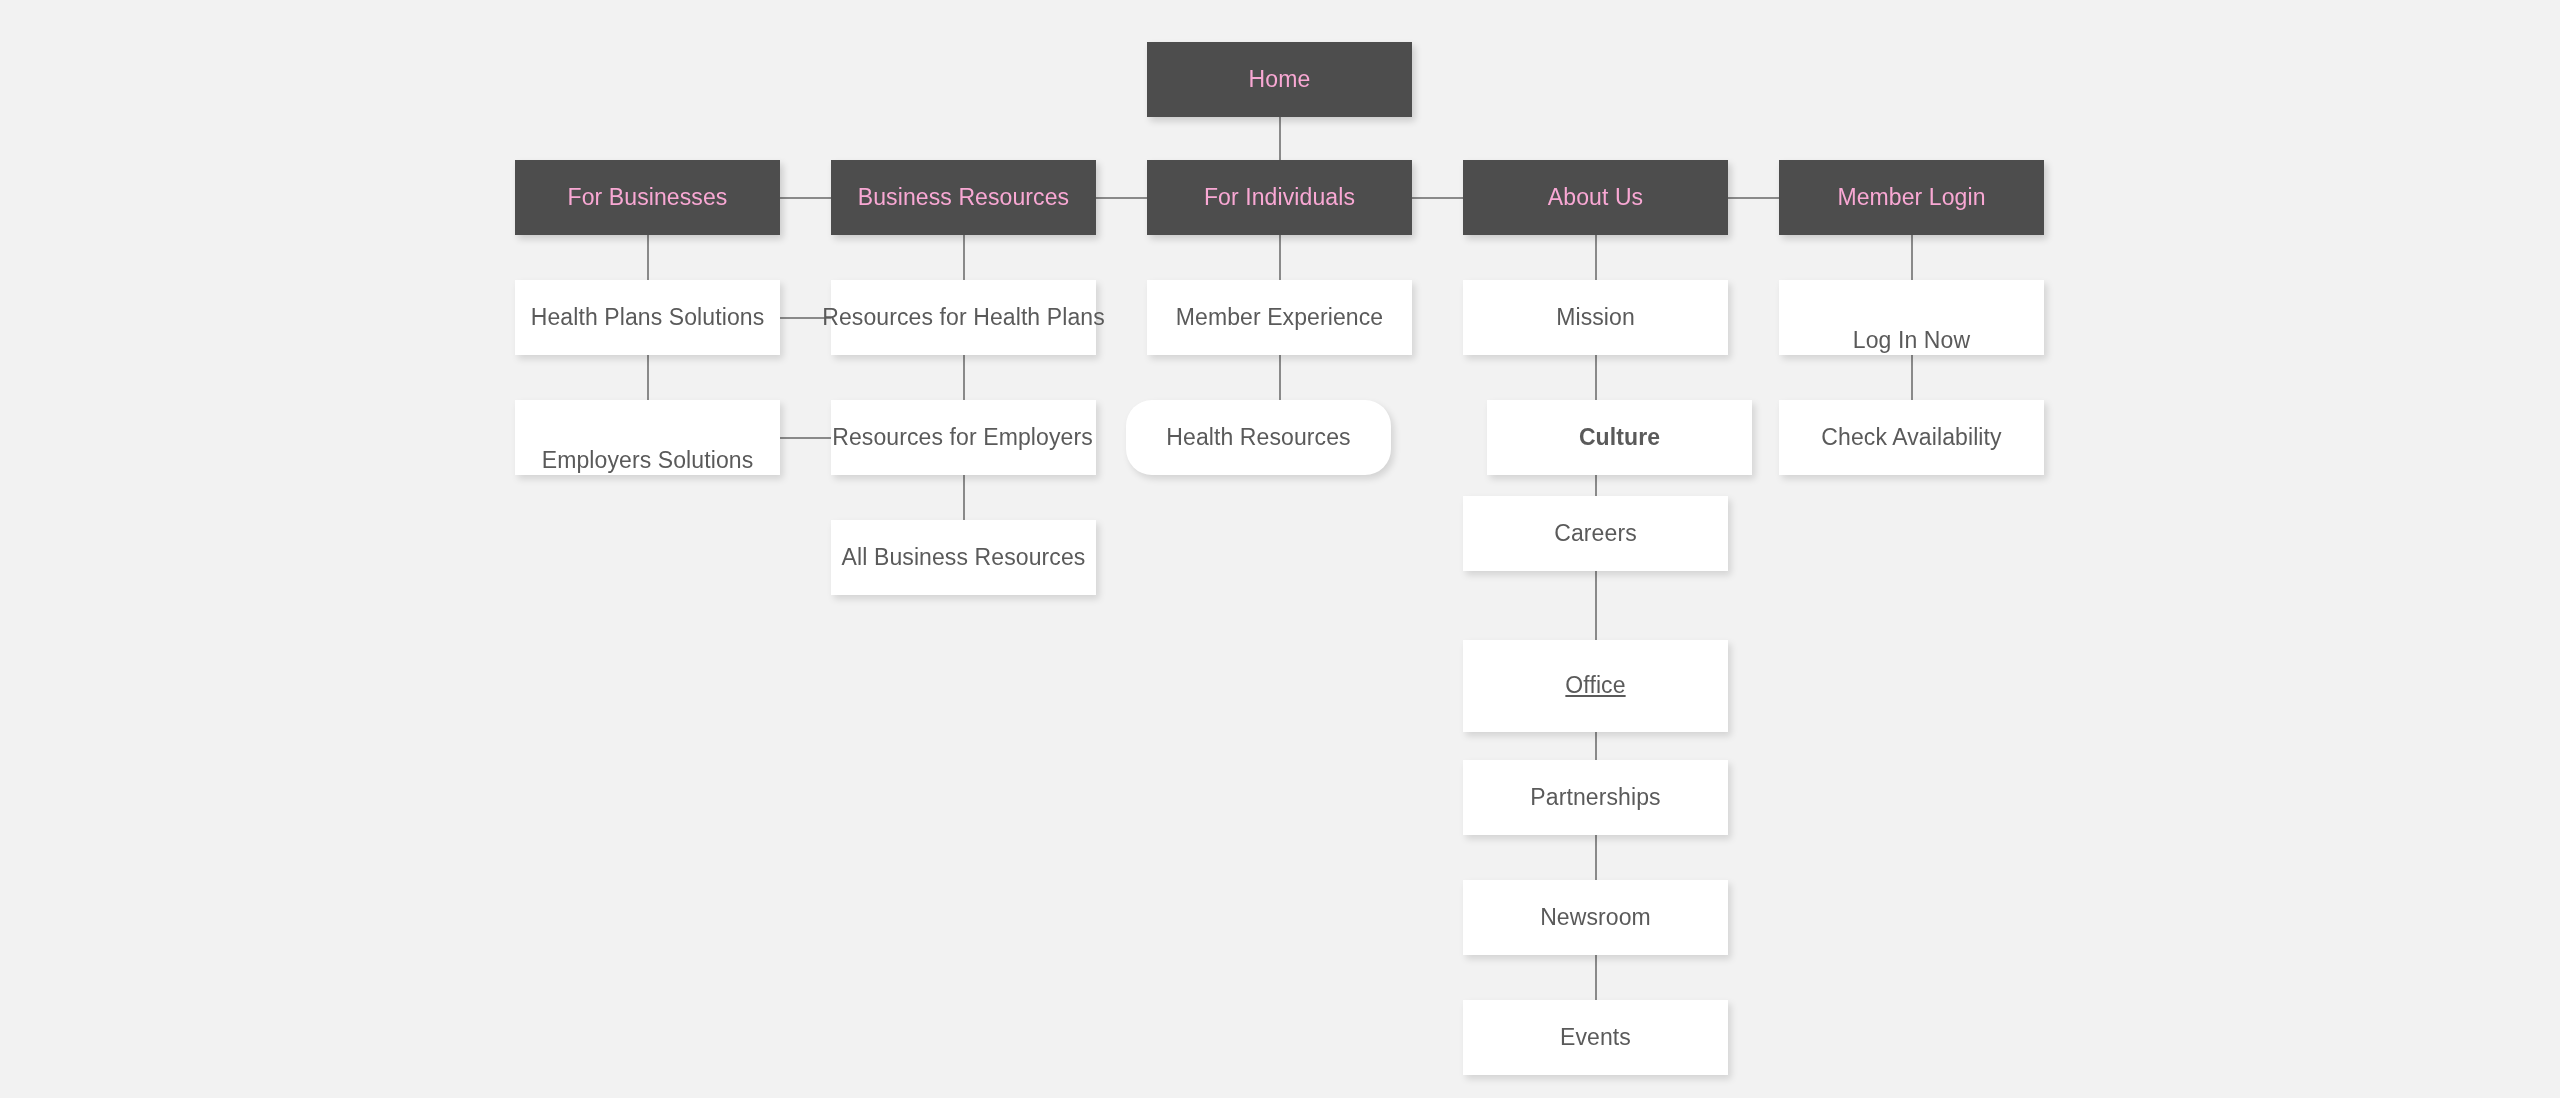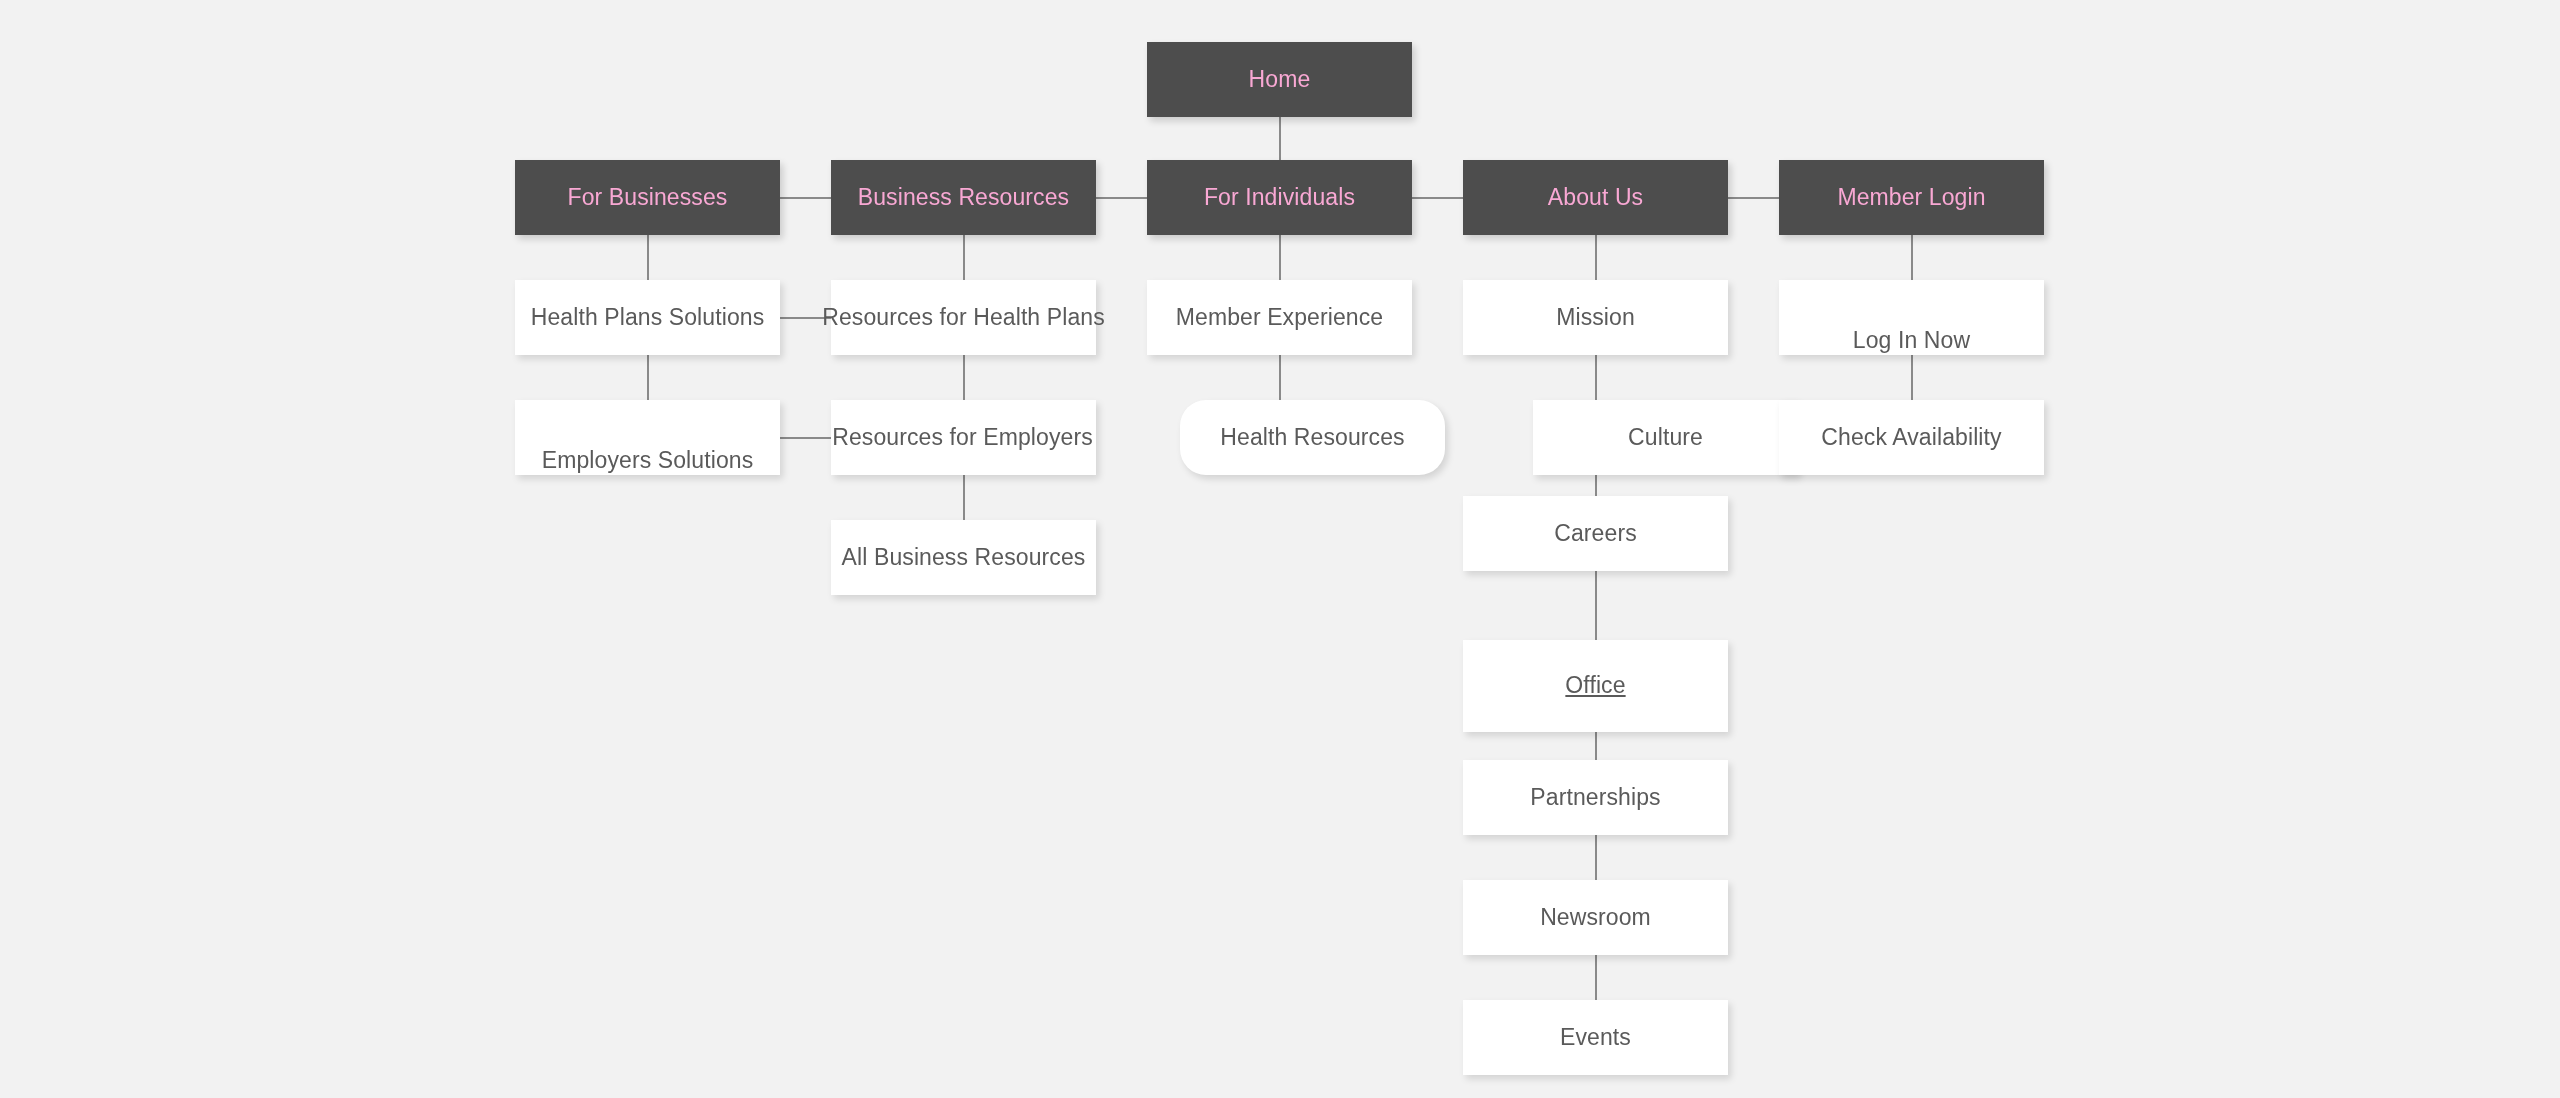--- a/index.html
+++ b/index.html
@@ -99,30 +99,30 @@
     </div>
     <div class="node leaf" style="left: 831px; top: 520px; width: 265px; height: 75px;">
       <span>All Business Resources</span>
     </div>
     <div class="node level1" style="left: 1147px; top: 160px; width: 265px; height: 75px;">
       <span>For Individuals</span>
     </div>
     <div class="node leaf" style="left: 1147px; top: 280px; width: 265px; height: 75px;">
       <span>Member Experience</span>
     </div>
-    <div class="node leaf" style="left: 1180px; top: 400px; width: 265px; height: 75px; border-radius: 26px;">
+    <div class="node leaf" style="left: 1126px; top: 400px; width: 265px; height: 75px; border-radius: 26px;">
       <span>Health Resources</span>
     </div>
     <div class="node level1" style="left: 1463px; top: 160px; width: 265px; height: 75px;">
       <span>About Us</span>
     </div>
     <div class="node leaf" style="left: 1463px; top: 280px; width: 265px; height: 75px;">
       <span>Mission</span>
     </div>
-    <div class="node leaf" style="left: 1533px; top: 400px; width: 265px; height: 75px;">
+    <div class="node leaf" style="left: 1487px; top: 400px; width: 265px; height: 75px; font-weight: bold;">
       <span>Culture</span>
     </div>
     <div class="node leaf" style="left: 1463px; top: 496px; width: 265px; height: 75px;">
       <span>Careers</span>
     </div>
     <div class="node leaf" style="left: 1463px; top: 640px; width: 265px; height: 92px; text-decoration: underline;">
       <span>Office</span>
     </div>
     <div class="node leaf" style="left: 1463px; top: 760px; width: 265px; height: 75px;">
       <span>Partnerships</span>

